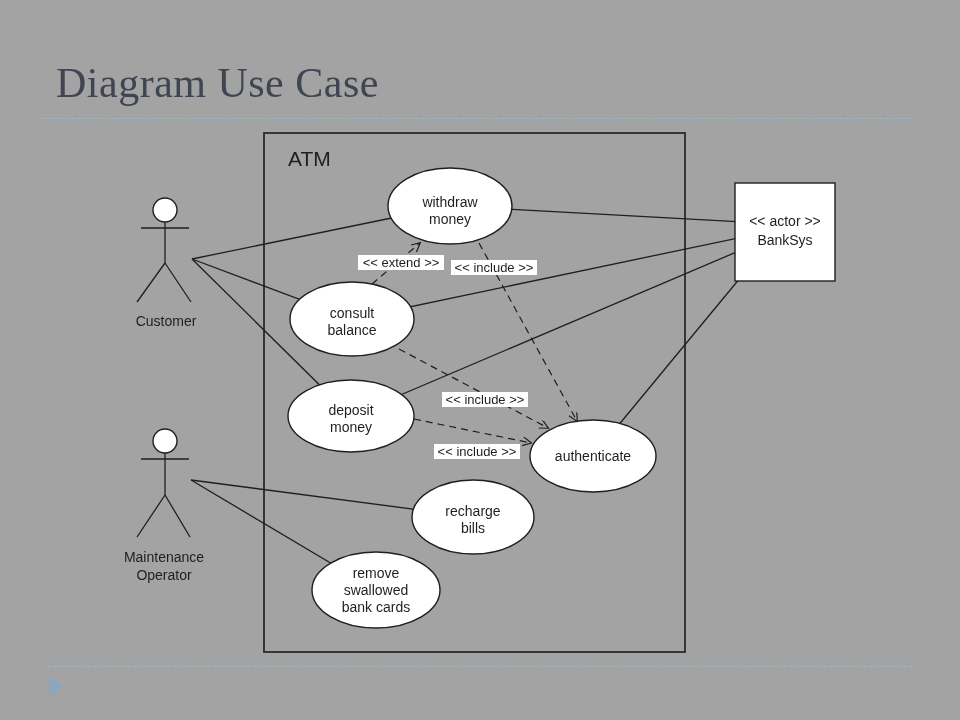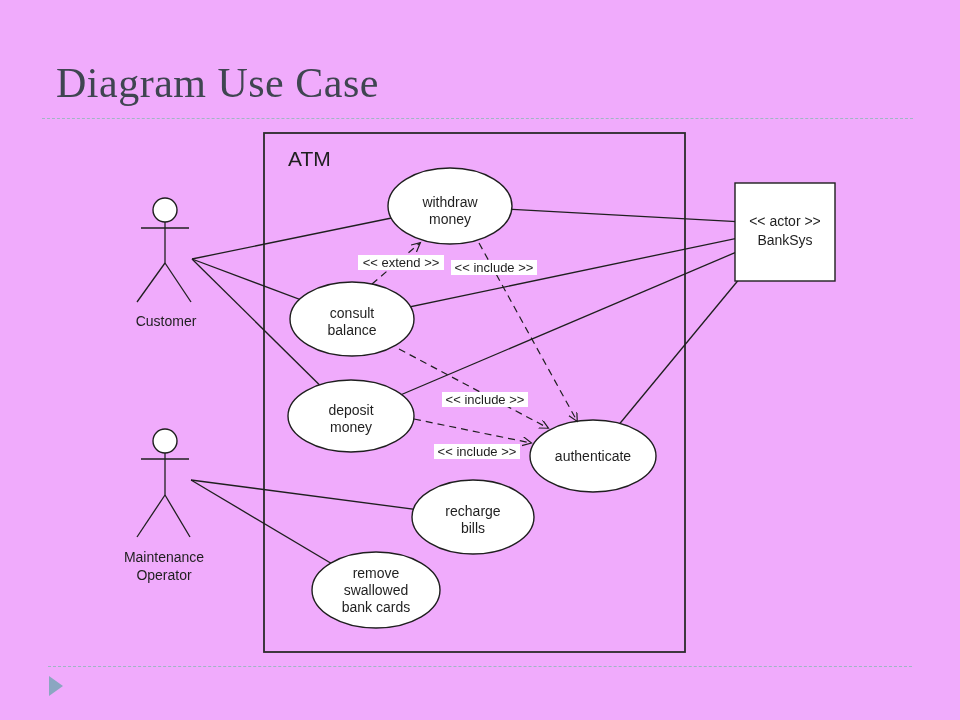--- a/index.html
+++ b/index.html
@@ -4,21 +4,21 @@
 <style>
   html, body {
     margin: 0;
     padding: 0;
     background: #ffffff;
   }
   .slide {
     position: relative;
     width: 960px;
     height: 720px;
-    background: #f0abfc;
+    background: #a3a3a3;
     overflow: hidden;
     font-family: "Liberation Sans", sans-serif;
   }
   .slide-title {
     position: absolute;
     left: 56px;
     top: 62px;
     margin: 0;
     font-family: "Liberation Serif", "DejaVu Serif", serif;
     font-weight: 400;

